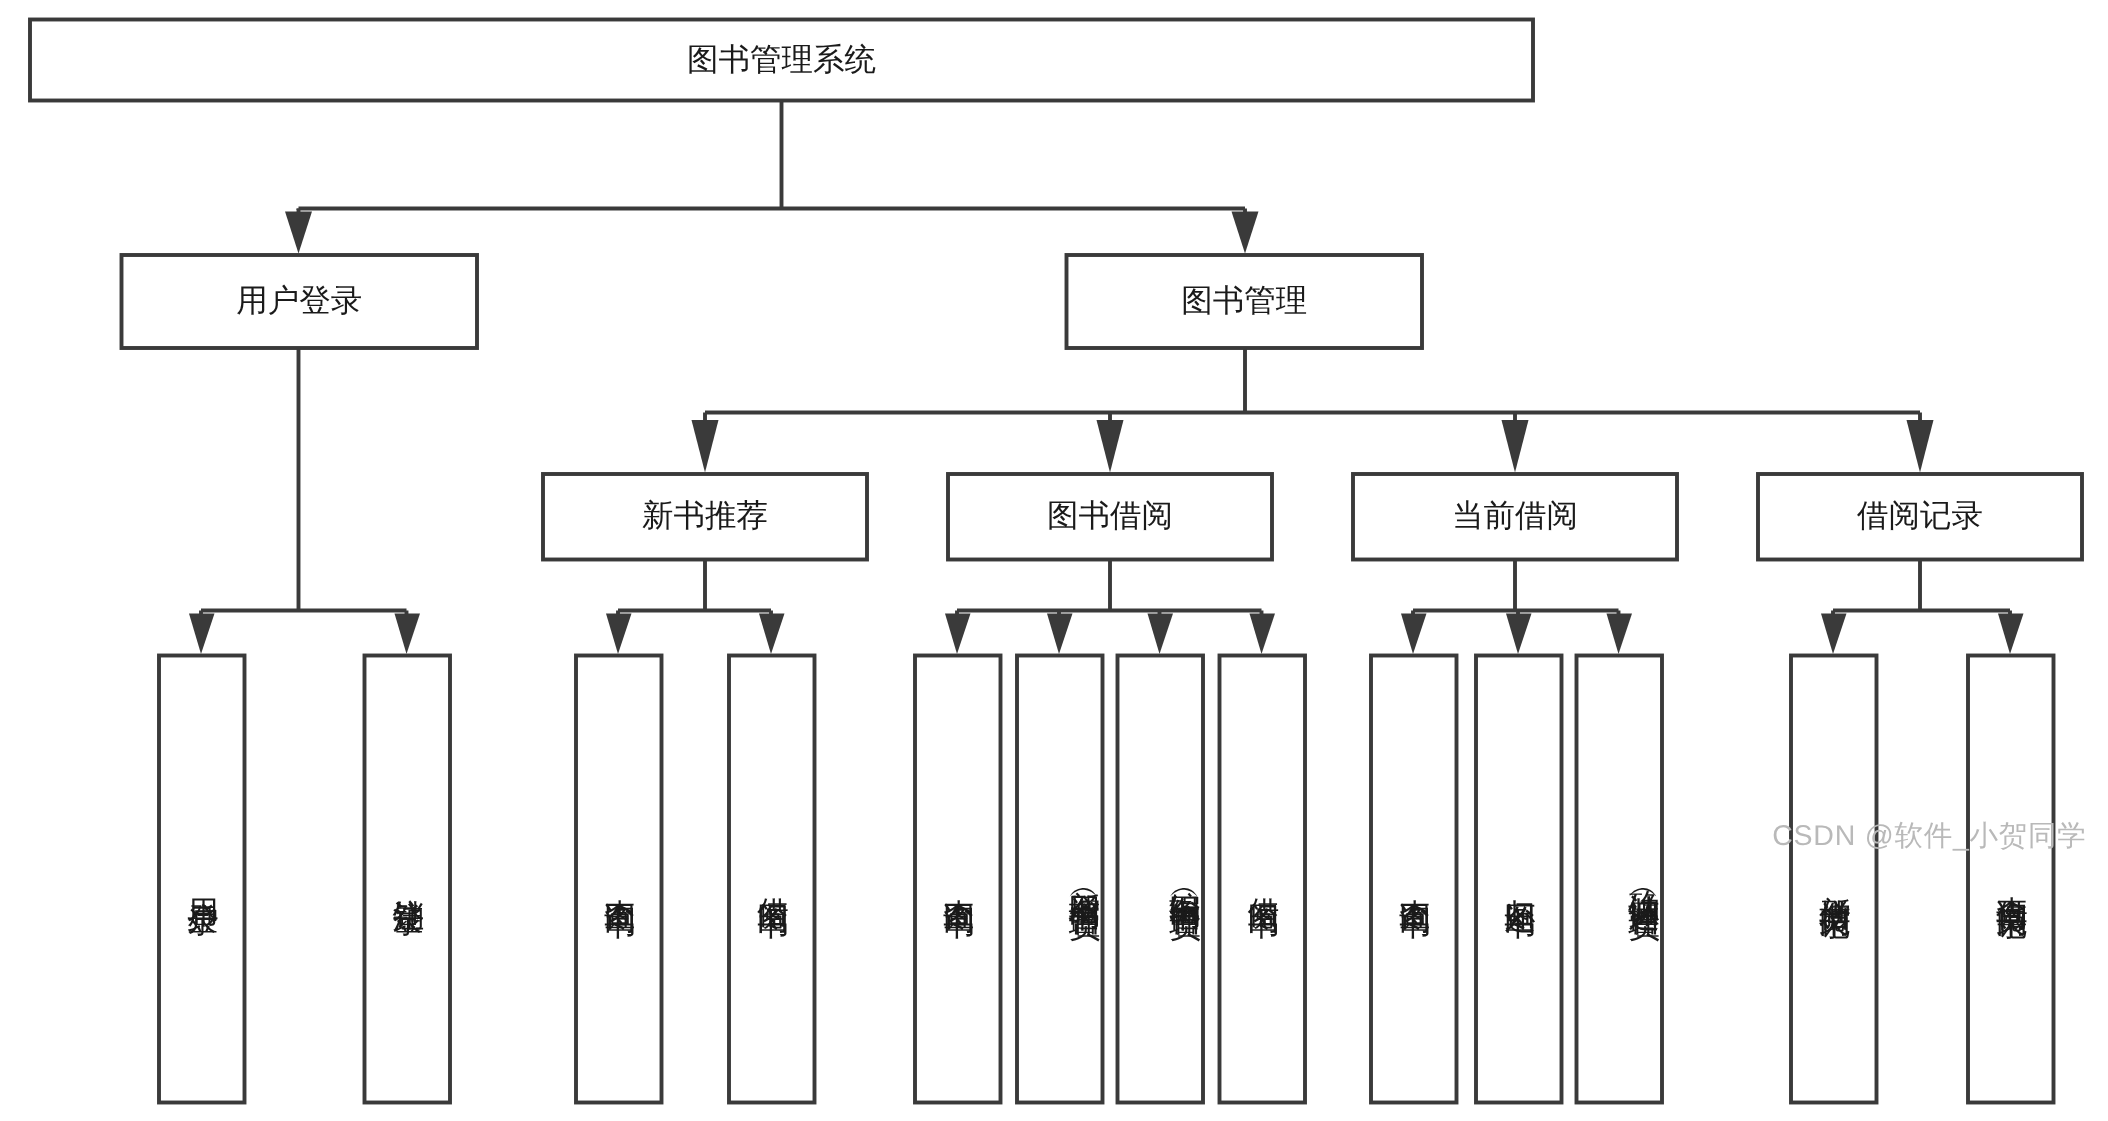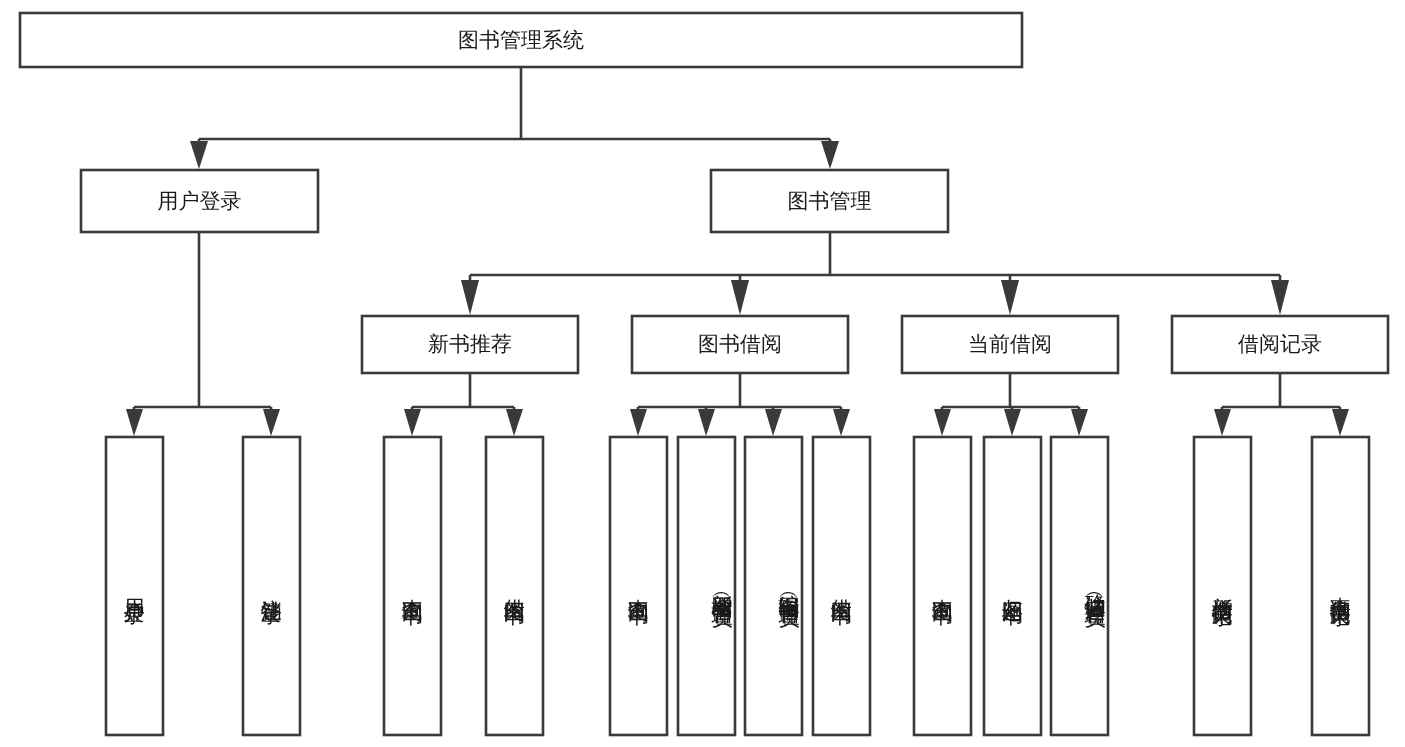--- a/index.html
+++ b/index.html
@@ -212,14 +212,15 @@
   <div class="leaf-label-wrap" style="left:610px; top:437px; width:57px; height:298px;">查询图书</div>
   <div class="leaf-label-wrap" style="left:678px; top:437px; width:57px; height:298px; align-items:flex-start;">新增图书（管理员）</div>
   <div class="leaf-label-wrap" style="left:745px; top:437px; width:57px; height:298px; align-items:flex-start;">编辑图书（管理员）</div>
   <div class="leaf-label-wrap" style="left:813px; top:437px; width:57px; height:298px;">借阅图书</div>
   <div class="leaf-label-wrap" style="left:914px; top:437px; width:57px; height:298px;">查询图书</div>
   <div class="leaf-label-wrap" style="left:984px; top:437px; width:57px; height:298px;">归还图书</div>
   <div class="leaf-label-wrap" style="left:1051px; top:437px; width:57px; height:298px; align-items:flex-start;">确认归还（管理员）</div>
   <div class="leaf-label-wrap" style="left:1194px; top:437px; width:57px; height:298px;">新增借阅记录</div>
   <div class="leaf-label-wrap" style="left:1312px; top:437px; width:57px; height:298px;">查询借阅记录</div>
 
+  <div class="watermark">CSDN @软件_小贺同学</div>
 
 </div>
 
 </body></html>

